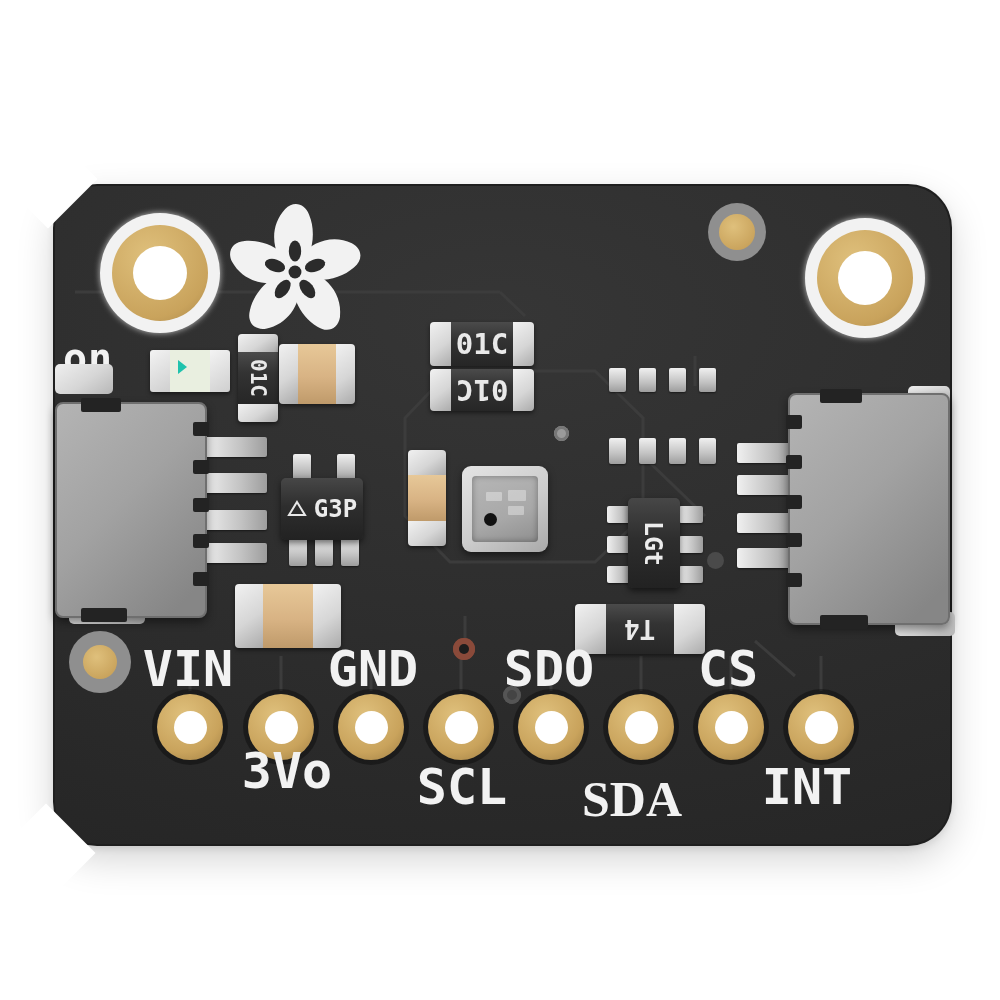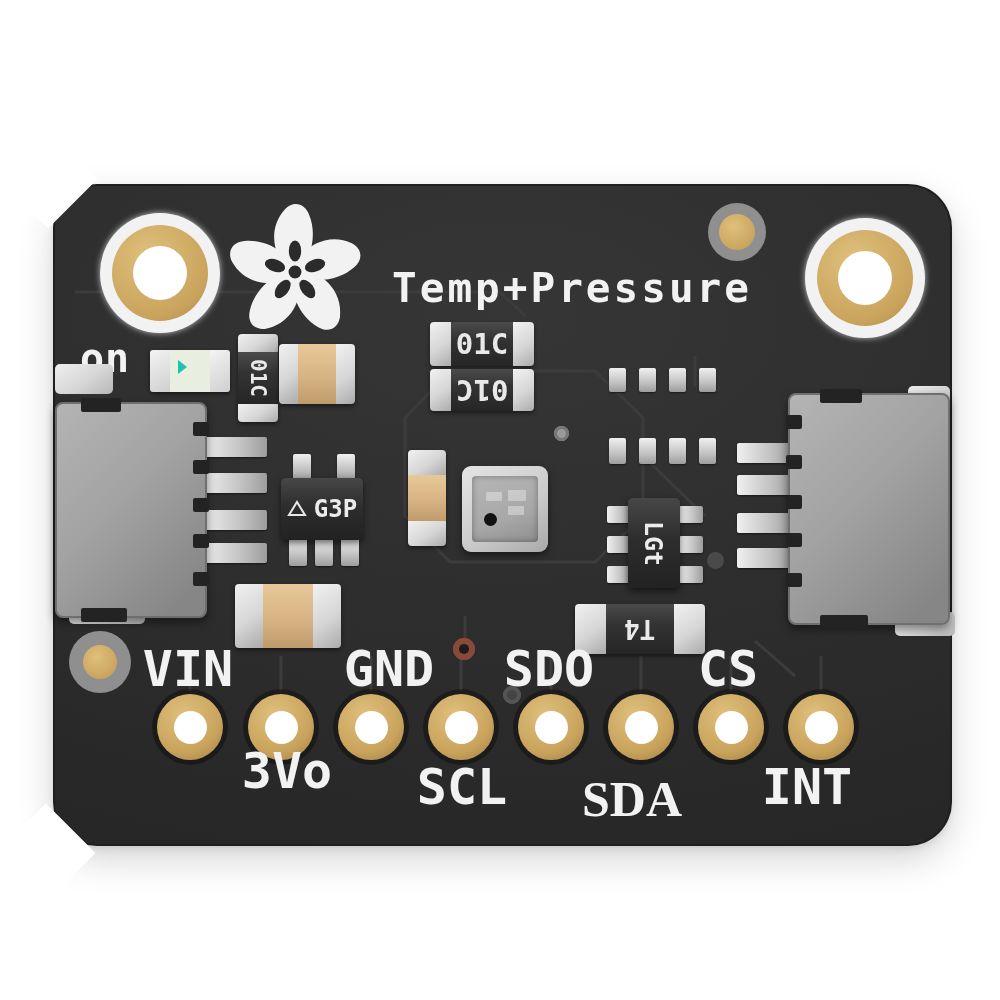--- a/index.html
+++ b/index.html
@@ -41,21 +41,21 @@
       box-shadow:0 0 0 5px rgba(0,0,0,0.35);
       display:flex; align-items:center; justify-content:center; }
   .th-pad .pad-hole { width:33px; height:33px; border-radius:50%; background:#fff; }
 
   .via { position:absolute; border-radius:50%; }
 
   
   .silk { position:absolute; color:var(--silkscreen,#f2f2f2); font-weight:bold; text-align:center; line-height:1; }
   .title { left:240px; top:16px; width:530px; font-size:76px; letter-spacing:12px; }
   .subtitle { left:252px; top:82px; width:530px; font-size:41px; letter-spacing:3px; }
-  .on-label { left:20px; top:152px; width:60px; font-size:40px; letter-spacing:1px; }
+  .on-label { left:3px; top:152px; width:60px; font-size:40px; letter-spacing:1px; }
   .pin-label { width:124px; font-size:50px; }
 
   
   .solder { background:linear-gradient(145deg,#efefef,var(--solder,#d6d6d6) 55%,#b7b7b7); }
   .blob { position:absolute; border-radius:5px; }
 
   .smd { position:absolute; display:flex; border-radius:4px; overflow:hidden; box-shadow:0 2px 4px rgba(0,0,0,0.5); }
   .smd .end { flex:0 0 auto; background:linear-gradient(145deg,#f1f1f1,var(--solder,#d6d6d6) 55%,#ababab); }
   .smd .body-dark { flex:1; background:linear-gradient(180deg,#4b4b4b,var(--component-body,#333) 40%,#262626);
       color:#e9e9e9; display:flex; align-items:center; justify-content:center; font-weight:bold; }
@@ -149,21 +149,20 @@
       <g fill="#2b2b2b">
         <ellipse cx="0" cy="-15" rx="4.4" ry="7.5"></ellipse>
         <ellipse cx="0" cy="-15" rx="4.4" ry="7.5" transform="rotate(72)"></ellipse>
         <ellipse cx="0" cy="-15" rx="4.4" ry="7.5" transform="rotate(144)"></ellipse>
         <ellipse cx="0" cy="-15" rx="4.4" ry="7.5" transform="rotate(216)"></ellipse>
         <ellipse cx="0" cy="-15" rx="4.4" ry="7.5" transform="rotate(288)"></ellipse>
         <circle cx="0" cy="0" r="4.6"></circle>
       </g>
     </svg>
 
-    <div class="silk subtitle">Temp+Pressure</div>
     <div class="silk on-label">on</div>
 
     <div class="blob solder" style="left:0px; top:178px; width:58px; height:30px;"></div>
     <div class="led" style="left:95px; top:164px; width:80px; height:42px;">
       <div class="end"></div>
       <div class="die">
           <div class="teal-mark"></div>
         </div>
       <div class="end"></div>
     </div>
@@ -315,21 +314,21 @@
       </div>
     <div class="th-pad" style="left:643px; top:508px;">
         <div class="pad-hole"></div>
       </div>
     <div class="th-pad" style="left:733px; top:508px;">
         <div class="pad-hole"></div>
       </div>
 
     <div class="silk pin-label" style="left:71px;  top:458px;">VIN</div>
     <div class="silk pin-label" style="left:170px; top:560px;">3Vo</div>
-    <div class="silk pin-label" style="left:272px; top:458px;text-align:center;">GND</div>
+    <div class="silk pin-label" style="left:256px; top:458px;text-align:center;">GND</div>
     <div class="silk pin-label" style="left:432px; top:458px;">SDO</div>
     <div class="silk pin-label" style="left:345px; top:576px;">SCL</div>
     <div class="silk pin-label" style="left:515px; top:588px;font-family:Liberation Serif, serif;">SDA</div>
     <div class="silk pin-label" style="left:690px; top:576px;">INT</div>
     <div class="silk pin-label" style="left:611px; top:458px;">CS</div>
 
   </div>
 </div>
 
 </body></html>

